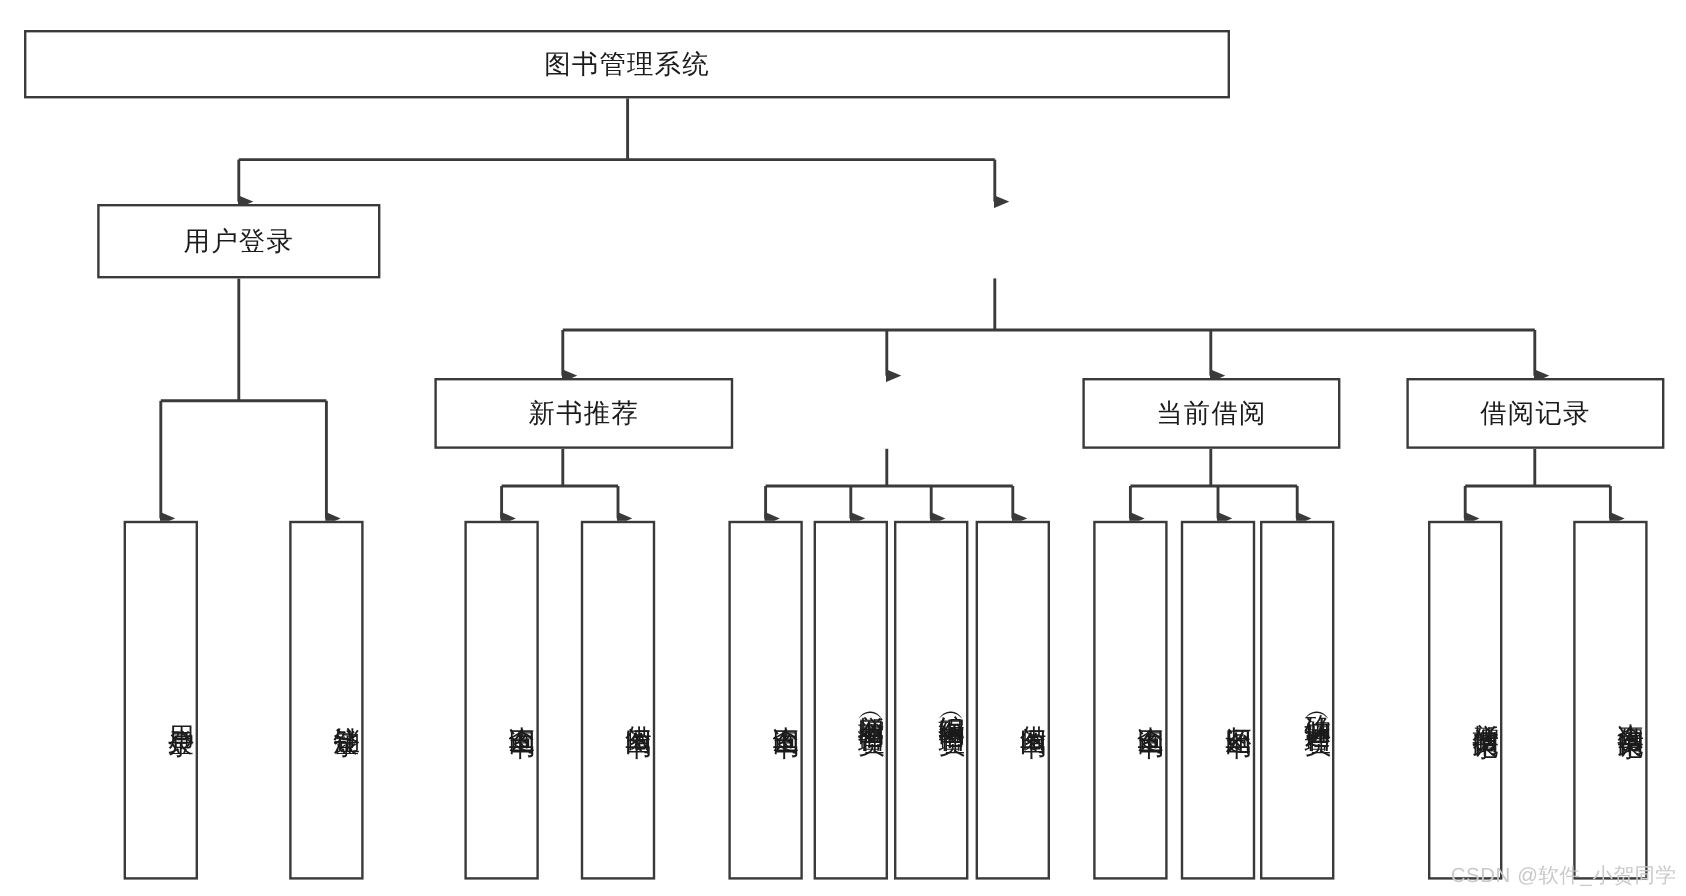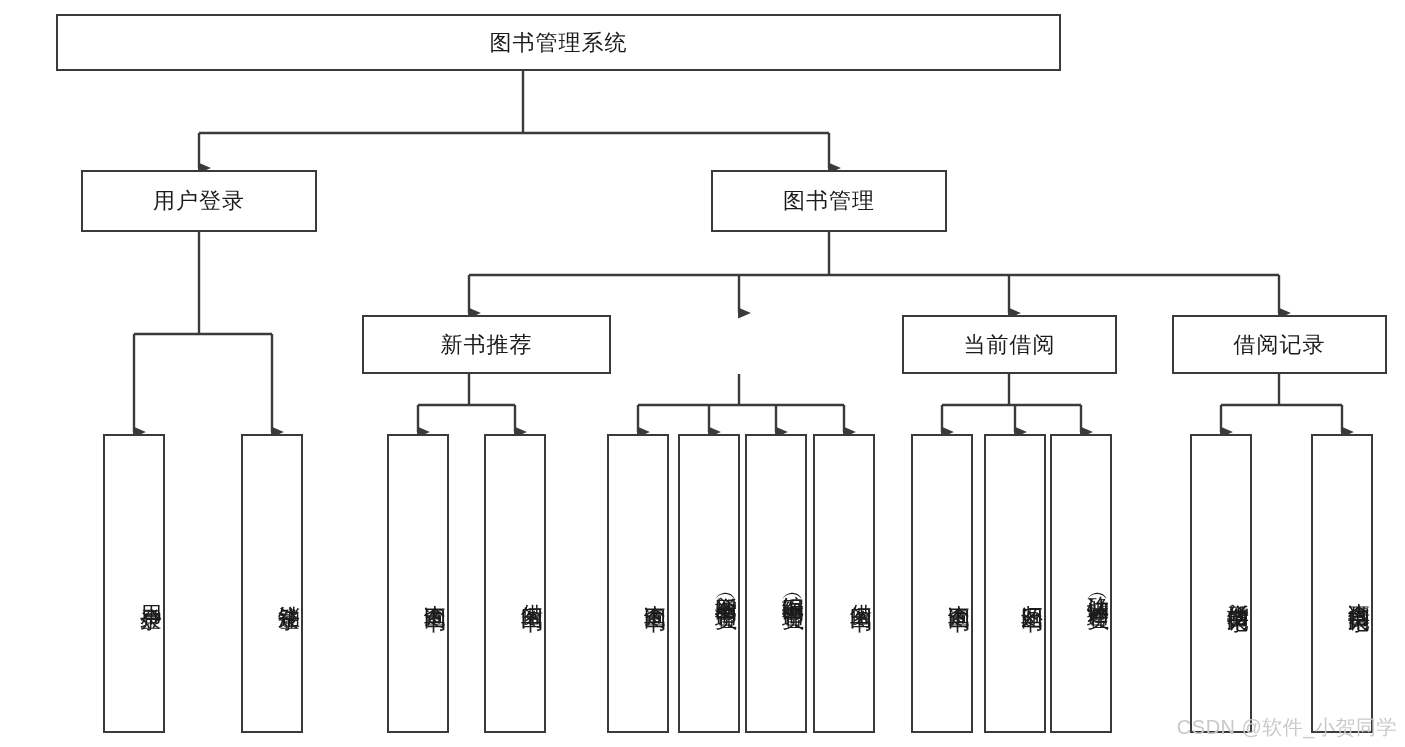--- a/index.html
+++ b/index.html
@@ -57,21 +57,21 @@
     stroke-width: 2.4;
     fill: none;
   }
   .arrowhead {
     fill: #3a3a3a;
   }
   #watermark {
     position: absolute;
     right: 8px;
     bottom: 6px;
-    font-size: 20px;
+    font-size: 17px;
     color: #c9c9c9;
     letter-spacing: 0.5px;
     white-space: nowrap;
   }
 </style>
 </head>
 <body>
 
 <div id="canvas">
 
@@ -118,25 +118,24 @@
     <path class="link" d="M 942 405 L 942 432" marker-end="url(#arrow)"></path>
     <path class="link" d="M 1015 405 L 1015 432" marker-end="url(#arrow)"></path>
     <path class="link" d="M 1081 405 L 1081 432" marker-end="url(#arrow)"></path>
 
     <path class="link" d="M 1279 374 L 1279 405"></path>
     <path class="link" d="M 1221 405 L 1342 405"></path>
     <path class="link" d="M 1221 405 L 1221 432" marker-end="url(#arrow)"></path>
     <path class="link" d="M 1342 405 L 1342 432" marker-end="url(#arrow)"></path>
   </svg>
 
-  <div class="node horiz" id="node-title" style="left: 20px; top: 14px; width: 1005px; height: 57px; margin-left: 36px;">图书管理系统</div>
+  <div class="node horiz" id="node-title" style="left: 20px; top: 25px; width: 1005px; height: 57px;">图书管理系统</div>
 
   <div class="node horiz" id="node-l2-0" style="left: 81px; top: 170px; width: 236px; height: 62px;">用户登录</div>
 
-  <div class="node horiz" id="node-l2-1" style="left: 711px; top: 170px; width: 236px; height: 62px;">图书管理</div>
 
   <div class="node horiz" id="node-l3-0" style="left: 362px; top: 315px; width: 249px; height: 59px;">新书推荐</div>
 
 
   <div class="node horiz" id="node-l3-3" style="left: 1172px; top: 315px; width: 215px; height: 59px;">借阅记录</div>
 
   <div class="node horiz" id="node-l3-2" style="left: 902px; top: 315px; width: 215px; height: 59px;">当前借阅</div>
 
   <div class="node vert" style="left: 103px; top: 434px; width: 62px; height: 299px;">用户登录</div>
   <div class="node vert" style="left: 241px; top: 434px; width: 62px; height: 299px;">注销登录</div>

